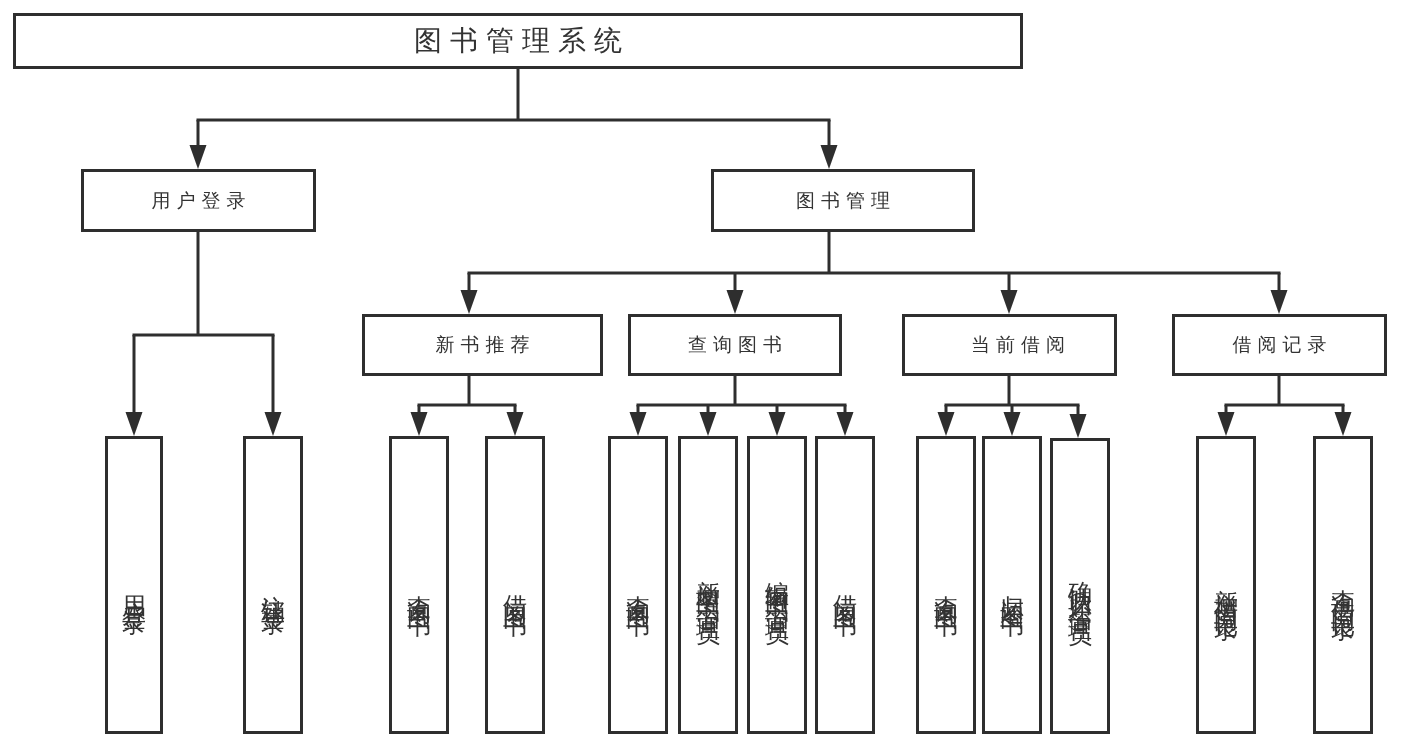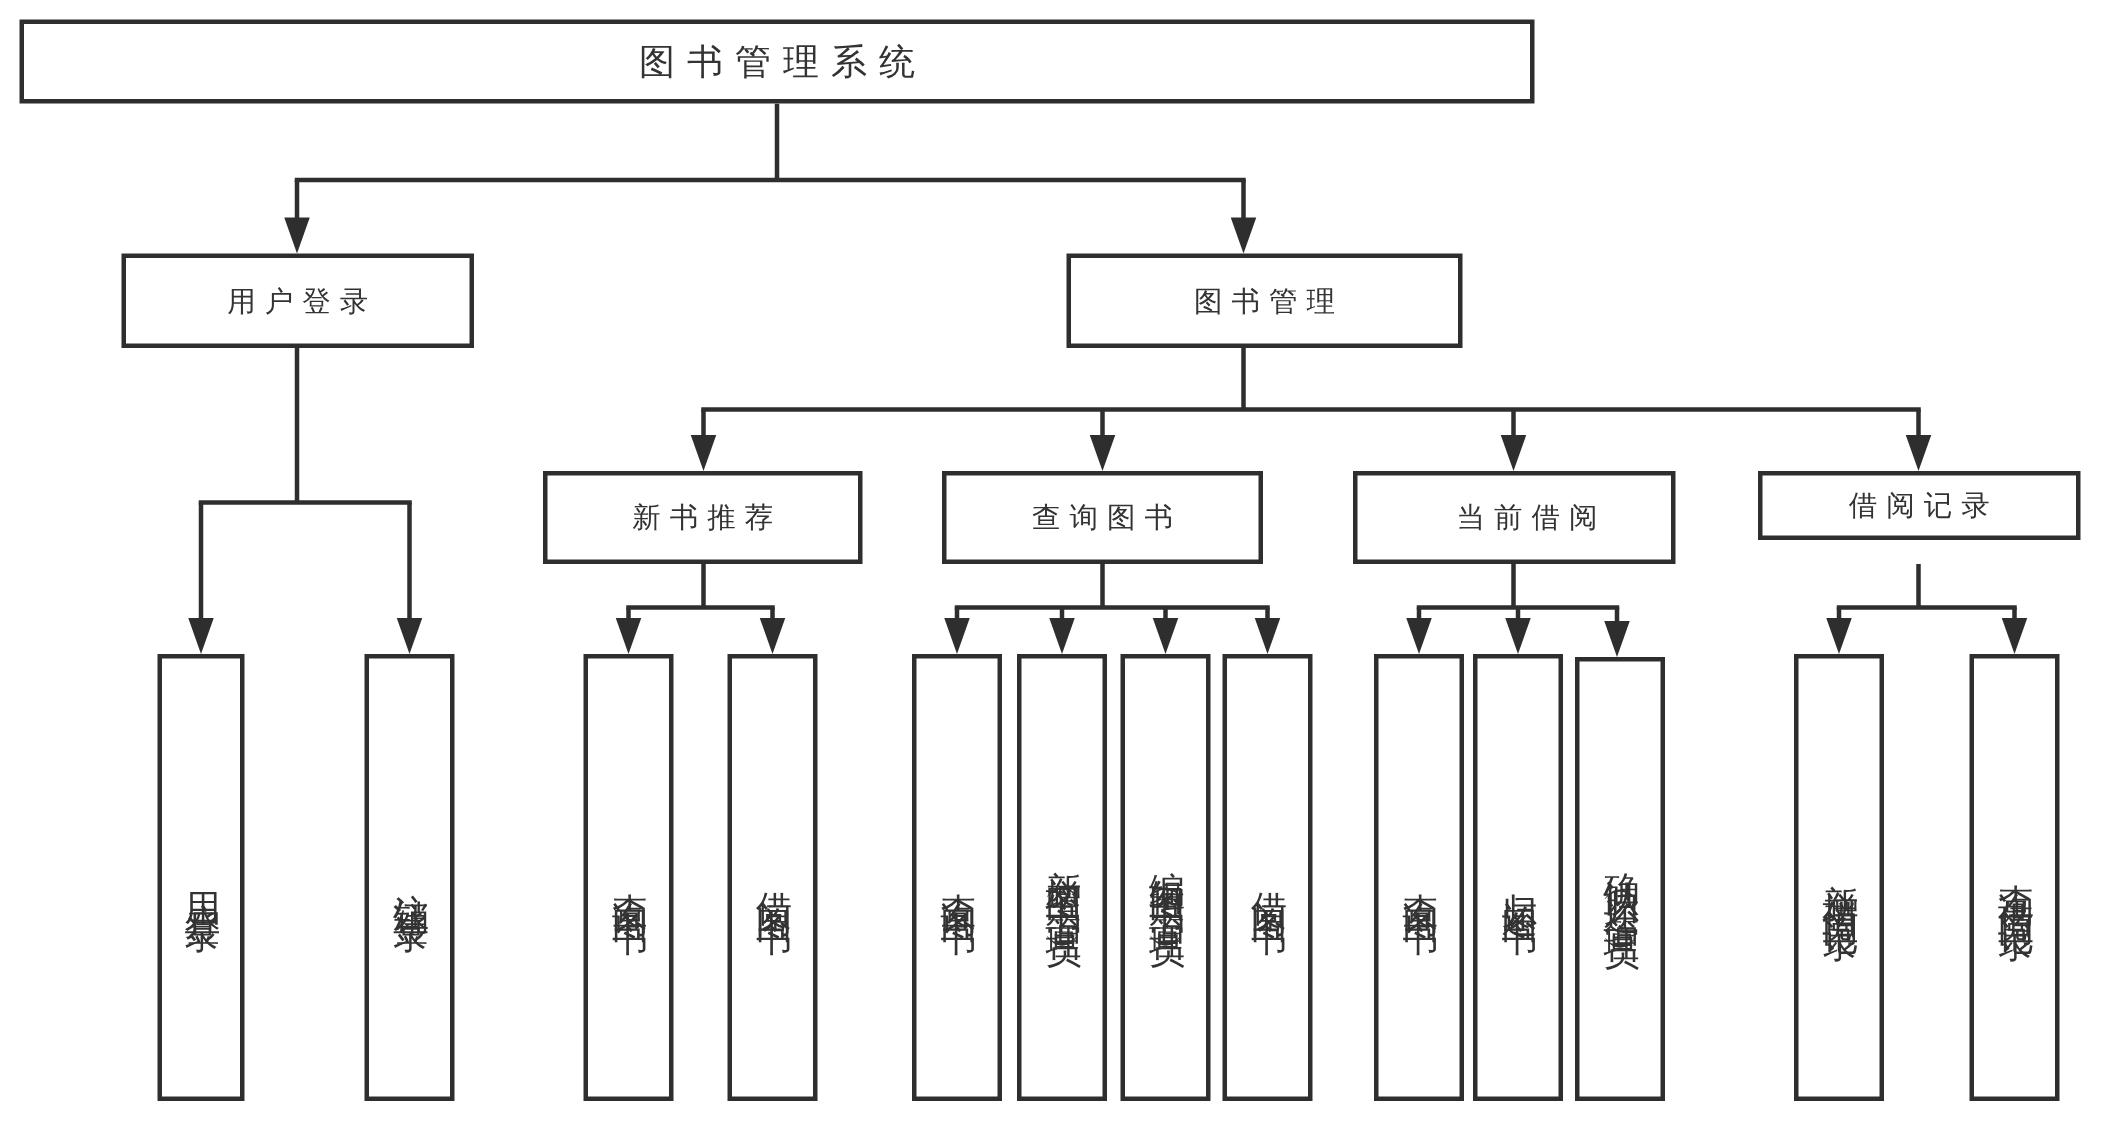--- a/index.html
+++ b/index.html
@@ -27,21 +27,21 @@
     justify-content: center;
     color: var(--text, #333333);
     z-index: 1;
   }
   .node.h span {
     font-size: 19px;
     letter-spacing: 6px;
     margin-right: -6px; 
     white-space: nowrap;
   }
-  .node.root span { font-size: 24px; letter-spacing: 8px; margin-right: -8px; }
+  .node.root span { font-size: 28px; letter-spacing: 8px; margin-right: -8px; }
   .node.v span {
     writing-mode: vertical-rl;
     text-orientation: mixed;
     font-size: 24px;
     letter-spacing: 6px;
     line-height: 1;
     margin-bottom: -6px;
     white-space: nowrap;
   }
   .watermark {
@@ -116,30 +116,30 @@
   <div id="nodes-layer">
       <div class="node h root" style="left: 13px; top: 13px; width: 1010px; height: 56px;">
         <span>图书管理系统</span>
       </div>
       <div class="node h" style="left: 81px; top: 169px; width: 235px; height: 63px;">
         <span>用户登录</span>
       </div>
       <div class="node h" style="left: 711px; top: 169px; width: 264px; height: 63px;">
         <span>图书管理</span>
       </div>
-      <div class="node h" style="left: 362px; top: 314px; width: 213px; height: 62px;">
+      <div class="node h" style="left: 362px; top: 314px; width: 241px; height: 62px;">
         <span>新书推荐</span>
       </div>
       <div class="node h" style="left: 628px; top: 314px; width: 214px; height: 62px;">
         <span>查询图书</span>
       </div>
       <div class="node h" style="left: 902px; top: 314px; width: 215px; height: 62px; padding-left: 17px;">
         <span>当前借阅</span>
       </div>
-      <div class="node h" style="left: 1172px; top: 314px; width: 215px; height: 46px;">
+      <div class="node h" style="left: 1172px; top: 314px; width: 215px; height: 62px;">
         <span>借阅记录</span>
       </div>
       <div class="node v" style="left: 105px; top: 436px; width: 58px; height: 298px;">
         <span>用户登录</span>
       </div>
       <div class="node v" style="left: 243px; top: 436px; width: 60px; height: 298px;">
         <span>注销登录</span>
       </div>
       <div class="node v" style="left: 389px; top: 436px; width: 60px; height: 298px;">
         <span>查询图书</span>

